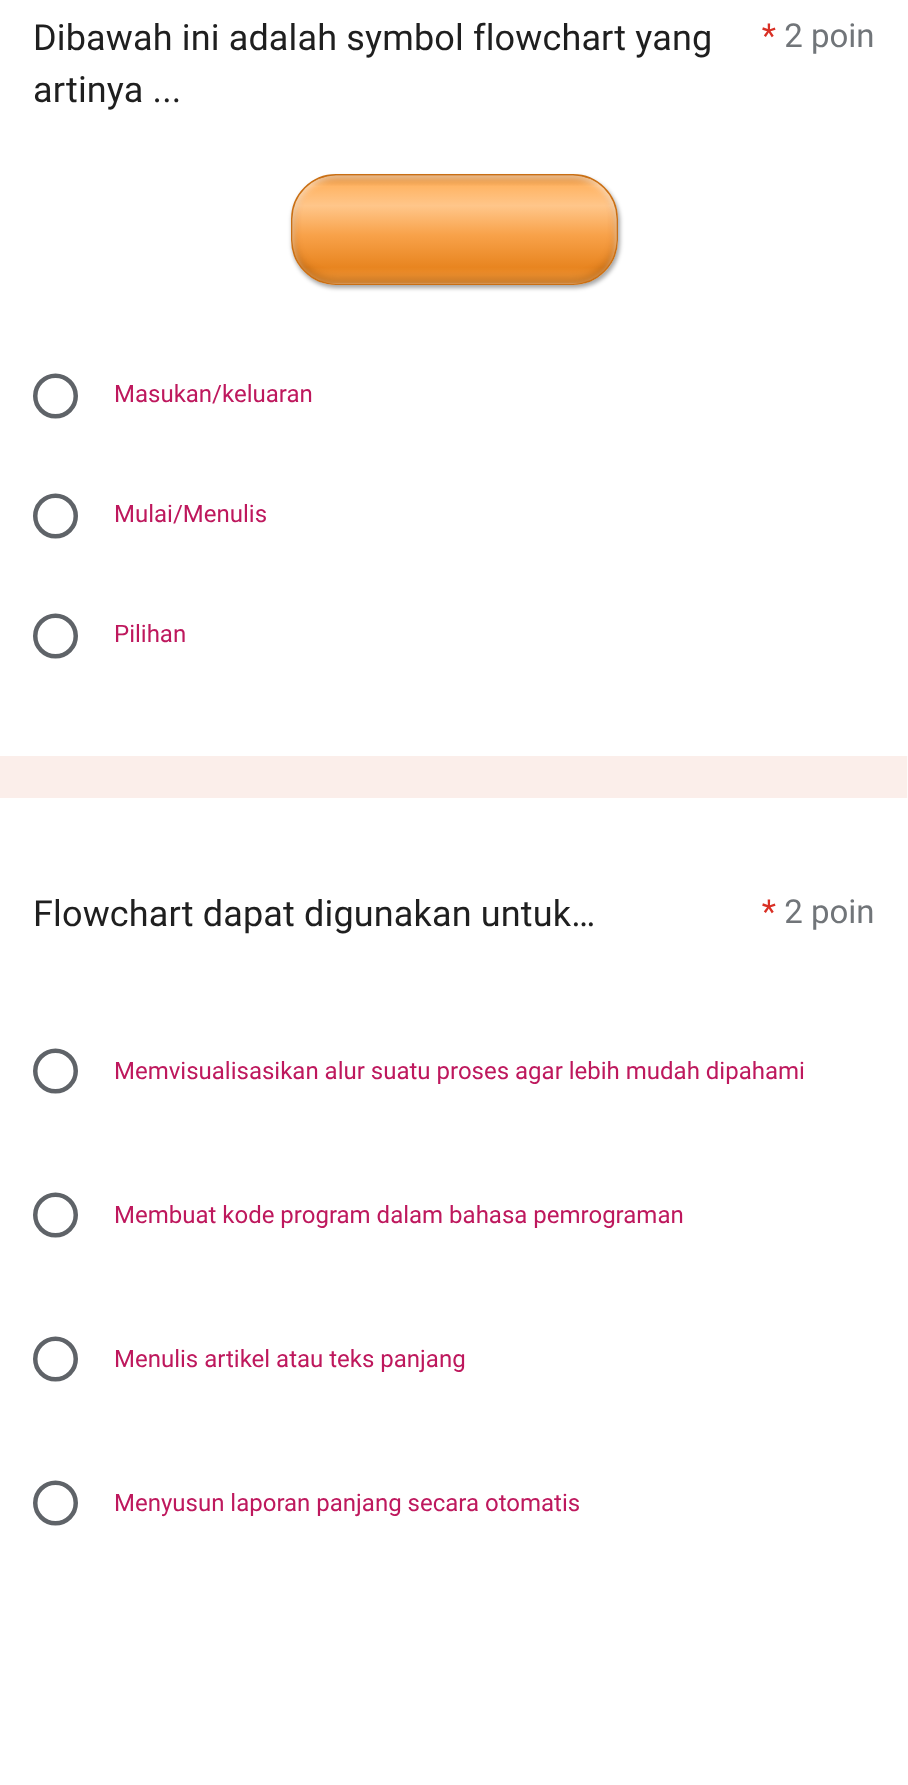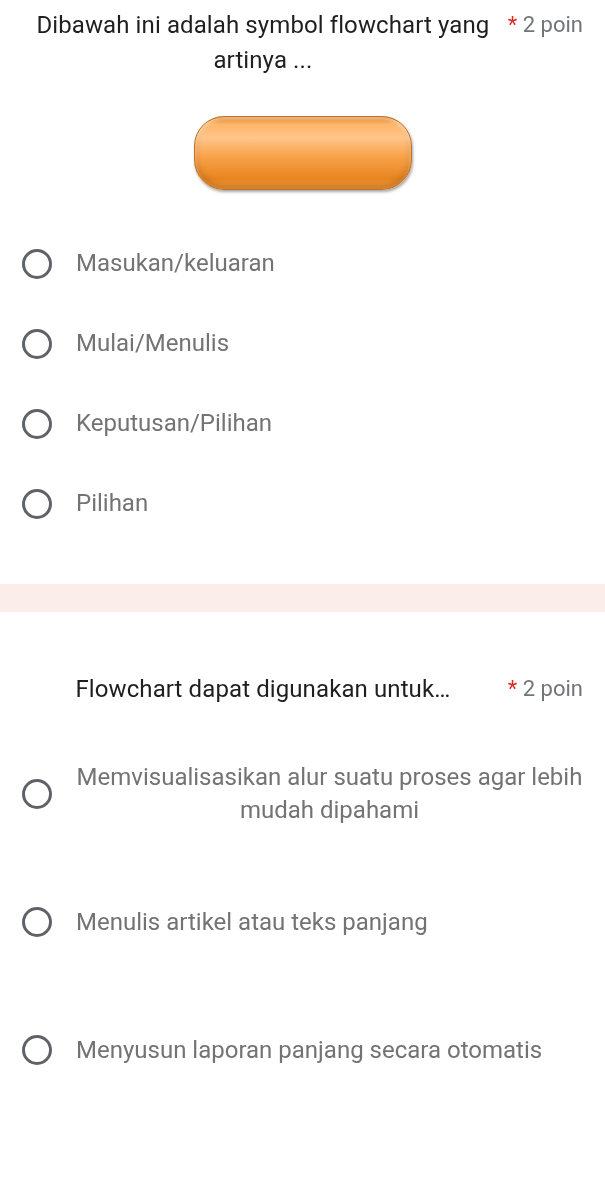--- a/index.html
+++ b/index.html
@@ -1,15 +1,15 @@
 <!DOCTYPE html>
 <html><head>
 <meta charset="utf-8">
 <style>
-  * { box-sizing: border-box; text-align: center; }
+  * { box-sizing: border-box; }
   body {
     margin: 0;
     font-family: Roboto, Arial, sans-serif;
     background: #fff;
     width: 605px;
     color: #202124;
   }
   .question-card {
     padding: 0 22px 40px 22px;
     background: #fff;
@@ -72,30 +72,30 @@
     cursor: pointer;
   }
   .radio {
     width: 30px;
     height: 30px;
     border: 3px solid #5f6368;
     border-radius: 50%;
     flex-shrink: 0;
   }
   .option-label {
-    font-size: 24px;
-    color: #737373;
+    font-size: 16px;
+    color: #be185d;
     line-height: 1.4;
   }
   .divider {
     height: 28px;
     background: #fbeeea;
   }
   .q2 { padding-top: 52px; }
-  .q2 .options { margin-top: 40px; gap: 32px; }
+  .q2 .options { margin-top: 40px; }
   .q2 .option { min-height: 96px; }
 </style>
 </head>
 <body>
 
 <div class="question-card">
   <div class="question-header">
     <div class="question-text">Dibawah ini adalah symbol flowchart yang artinya ...</div>
     <div class="points-wrap">
       <span class="req-star">*</span>
@@ -111,24 +111,20 @@
     <div class="option">
       <div class="radio"></div>
       <div class="option-label">Masukan/keluaran</div>
     </div>
     <div class="option">
       <div class="radio"></div>
       <div class="option-label">Mulai/Menulis</div>
     </div>
     <div class="option">
       <div class="radio"></div>
-      <div class="option-label">Keputusan/Pilihan</div>
-    </div>
-    <div class="option">
-      <div class="radio"></div>
       <div class="option-label">Pilihan</div>
     </div>
   </div>
 </div>
 
 <div class="divider"></div>
 
 <div class="question-card q2">
   <div class="question-header">
     <div class="question-text">Flowchart dapat digunakan untuk…</div>
@@ -138,20 +134,24 @@
     </div>
   </div>
 
   <div class="options">
     <div class="option">
       <div class="radio"></div>
       <div class="option-label">Memvisualisasikan alur suatu proses agar lebih mudah dipahami</div>
     </div>
     <div class="option">
       <div class="radio"></div>
+      <div class="option-label">Membuat kode program dalam bahasa pemrograman</div>
+    </div>
+    <div class="option">
+      <div class="radio"></div>
       <div class="option-label">Menulis artikel atau teks panjang</div>
     </div>
     <div class="option">
       <div class="radio"></div>
       <div class="option-label">Menyusun laporan panjang secara otomatis</div>
     </div>
   </div>
 </div>
 
 </body></html>

